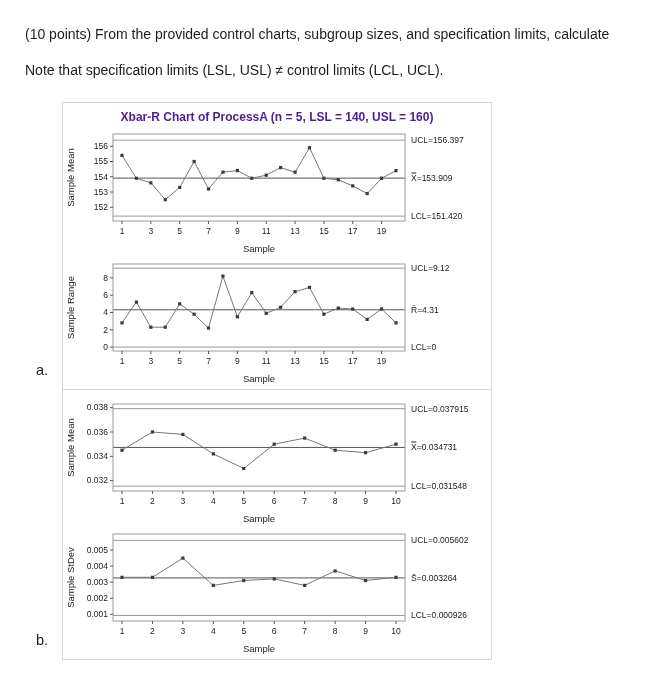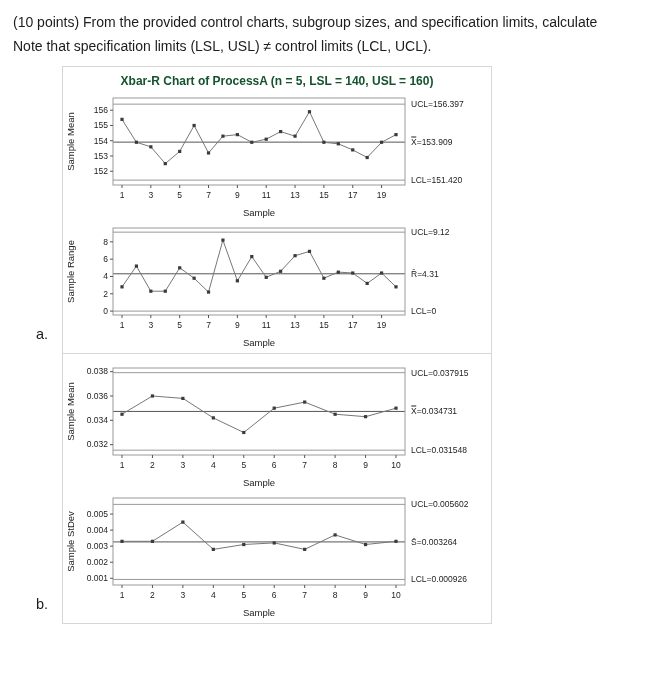--- a/index.html
+++ b/index.html
@@ -1,35 +1,35 @@
 <!DOCTYPE html>
 <html><head>
 <meta charset="utf-8">
 <style>
   html,body{margin:0;padding:0;}
   body{
     width:660px;height:688px;background:#ffffff;overflow:hidden;
     font-family:"Liberation Sans",sans-serif;color:#1c1c1c;
   }
   .qtext{padding:9px 6px 5px 9px;font-size:14px;line-height:1.42;}
-  .qtext p{margin:4px;}
+  .qtext p{margin:16px;}
   .note{font-weight:normal;}
   .cpk i{font-style:italic;}
   .cpk sub{font-size:10px;}
   .row{display:flex;align-items:stretch;}
   .letter{
     width:62px;box-sizing:border-box;display:flex;align-items:flex-end;
     padding:0 0 12px 36px;font-size:14.5px;
   }
   .panel{
     width:430px;box-sizing:border-box;border:1px solid #d6d6d6;background:#fff;
     padding-top:7px;padding-bottom:2px;
   }
   .row + .row .panel{margin-top:-1px;}
-  .ptitle{text-align:center;font-weight:bold;font-size:12px;margin:0 0 3px 0;color:#14532d;}
+  .ptitle{text-align:center;font-weight:bold;font-size:12px;margin:0 0 3px 0;color:#4c1d95;}
   .subplot{line-height:0;}
   svg text{font-family:"Liberation Sans",sans-serif;fill:#222;}
 </style>
 </head>
 <body>
 
 <div class="doc">
 
   <div class="qtext">
     <p><span>(10 points) From the provided control charts, subgroup sizes, and specification limits, calculate</span></p>

